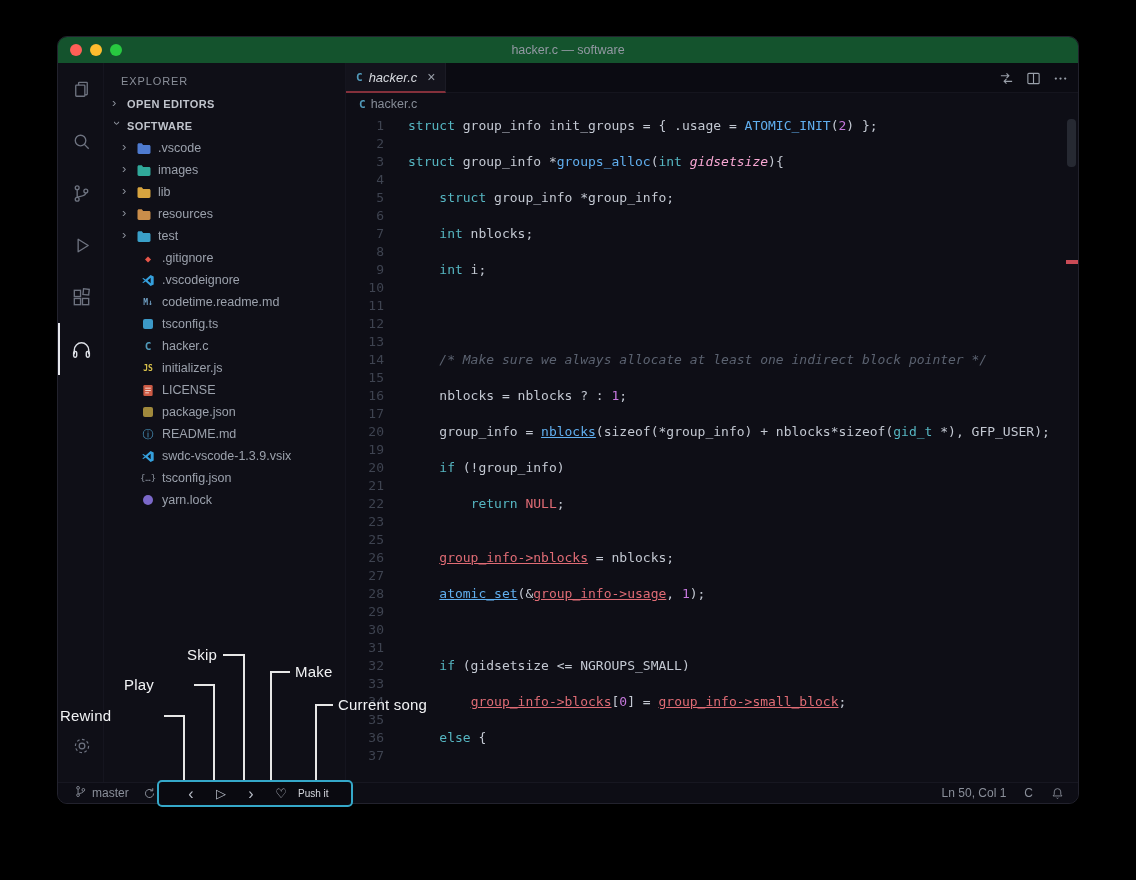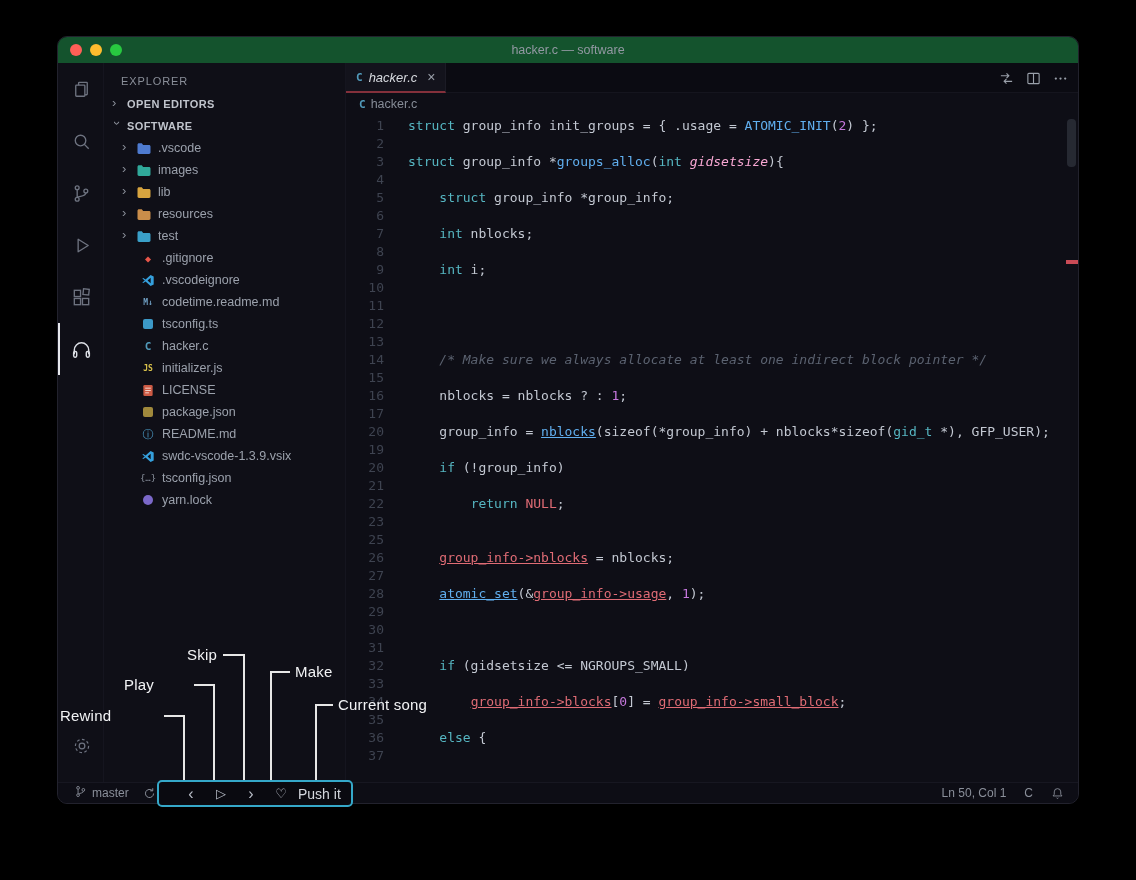--- a/index.html
+++ b/index.html
@@ -90,21 +90,21 @@
   .sb-right { margin-left:auto; display:flex; align-items:center; gap:18px; }
   .sb-item { display:inline-flex; align-items:center; gap:5px; cursor:pointer; }
 
   
   #player { position:absolute; left:157px; top:780px; width:196px; height:27px; z-index:50;
     background:#0a0a10; border:2px solid #35a8c9; border-radius:5px;
     display:flex; align-items:center; padding-left:17px; gap:0; }
   .pbtn { width:30px; text-align:center; color:#b9bec8; cursor:pointer; flex:none;
     font-size:13px; line-height:1; }
   .pbtn.big { font-size:16px; }
-  .song { margin-left:2px; color:#d5d8de; font-size:14px; cursor:pointer; white-space:nowrap; }
+  .song { margin-left:2px; color:#d5d8de; font-size:10px; cursor:pointer; white-space:nowrap; }
 
   
   .ann { position:absolute; z-index:40; color:#f2f3f5; font-size:15px; letter-spacing:.2px; }
   .ann-line { position:absolute; z-index:40; background:#e6e6e6; }
   #ann-rewind { left:60px; top:707px; width:98px; text-align:left; }
   #ln-rewind-h { left:164px; top:715px; width:20px; height:2px; }
   #ln-rewind-v { left:183px; top:715px; width:2px; height:65px; }
   #ann-play { left:124px; top:676px; width:64px; text-align:left; }
   #ln-play-h { left:194px; top:684px; width:20px; height:2px; }
   #ln-play-v { left:213px; top:684px; width:2px; height:96px; }

